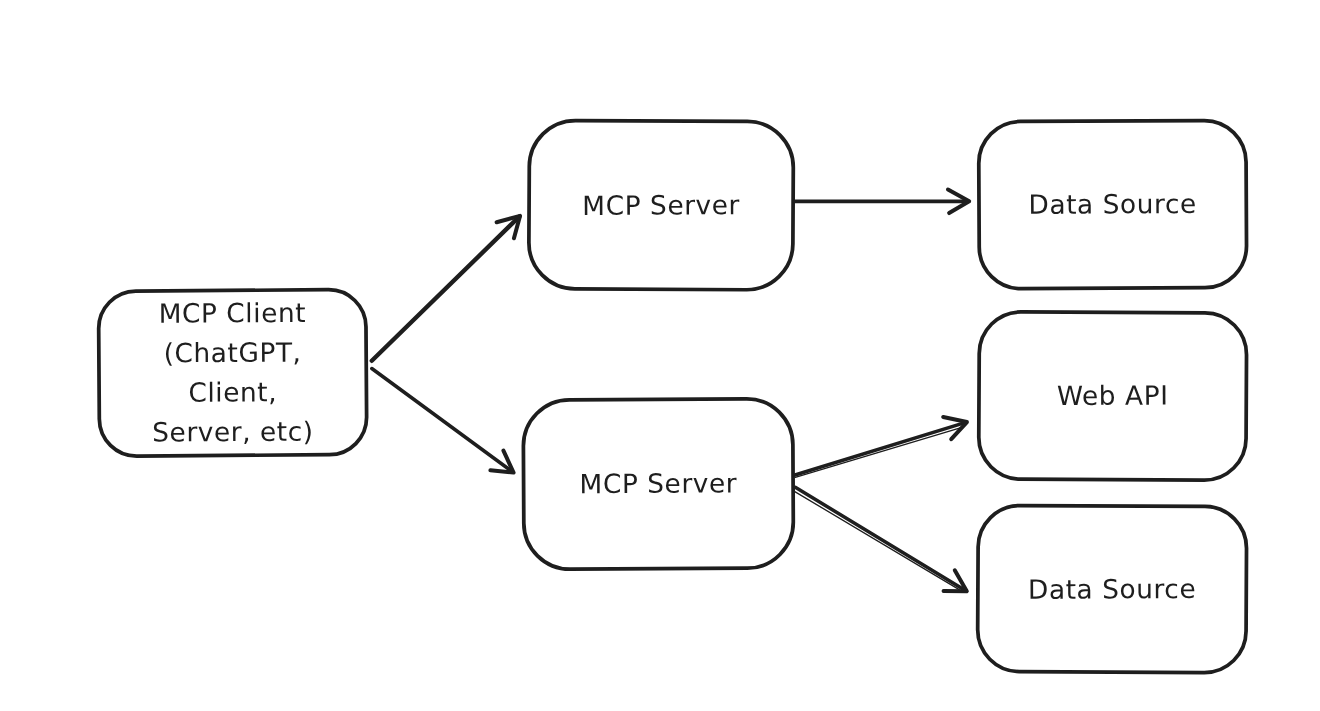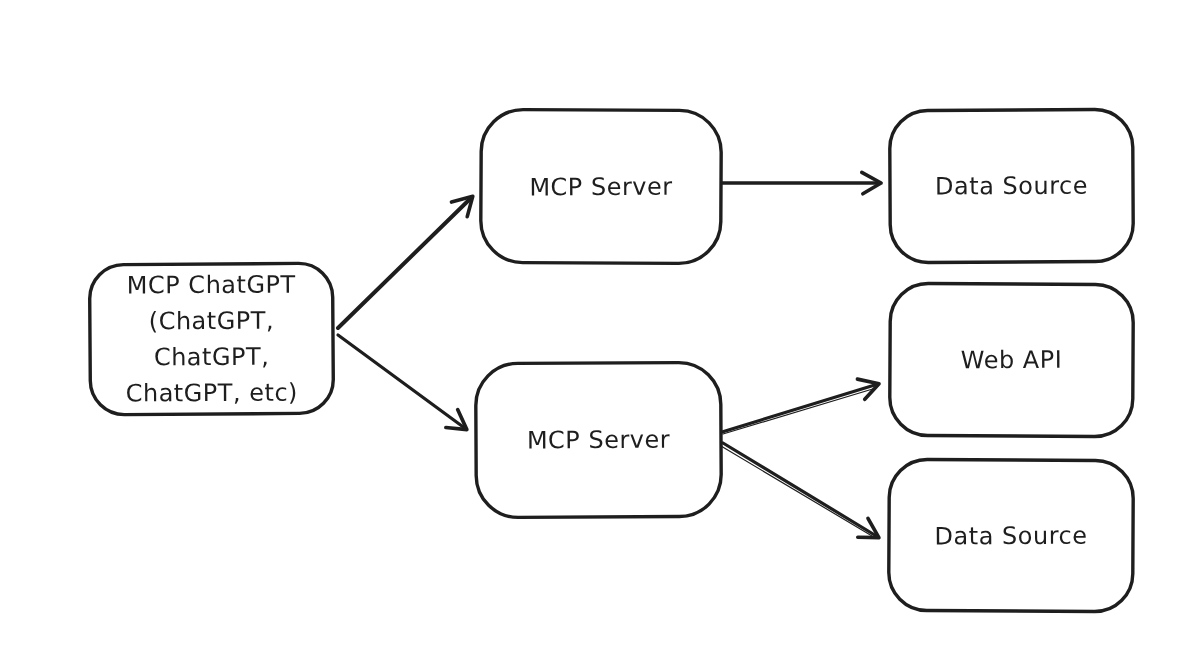--- a/index.html
+++ b/index.html
@@ -67,24 +67,24 @@
     <path d="M 338 328 L 472 197" fill="none" stroke="#1e1e1e" stroke-width="4" stroke-linecap="round" marker-end="url(#arrowhead)"></path>
     <path d="M 338 335 L 466 429" fill="none" stroke="#1e1e1e" stroke-width="3.2" stroke-linecap="round" marker-end="url(#arrowhead)"></path>
     <path d="M 722 183 L 880 183" fill="none" stroke="#1e1e1e" stroke-width="3.4" stroke-linecap="round" marker-end="url(#arrowhead)"></path>
     <path d="M 722 432 L 878 384" fill="none" stroke="#1e1e1e" stroke-width="3.2" stroke-linecap="round" marker-end="url(#arrowhead)"></path>
     <path d="M 723 434 L 876 388" fill="none" stroke="#1e1e1e" stroke-width="1.2" stroke-linecap="round"></path>
     <path d="M 723 443 L 878 537" fill="none" stroke="#1e1e1e" stroke-width="3.2" stroke-linecap="round" marker-end="url(#arrowhead)"></path>
     <path d="M 721 446 L 872 536" fill="none" stroke="#1e1e1e" stroke-width="1.2" stroke-linecap="round"></path>
   </svg>
 
   <div class="node-label label-client">
-    <div>MCP ChatGPT</div>
+    <div>MCP Client</div>
     <div>(ChatGPT,</div>
-    <div>ChatGPT,</div>
-    <div>ChatGPT, etc)</div>
+    <div>Client,</div>
+    <div>Server, etc)</div>
   </div>
 
   <div class="node-label label-server-top">MCP Server</div>
 
   <div class="node-label label-source-top">Data Source</div>
 
   <div class="node-label label-web-api">Web API</div>
 
   <div class="node-label label-server-bottom">MCP Server</div>
 

